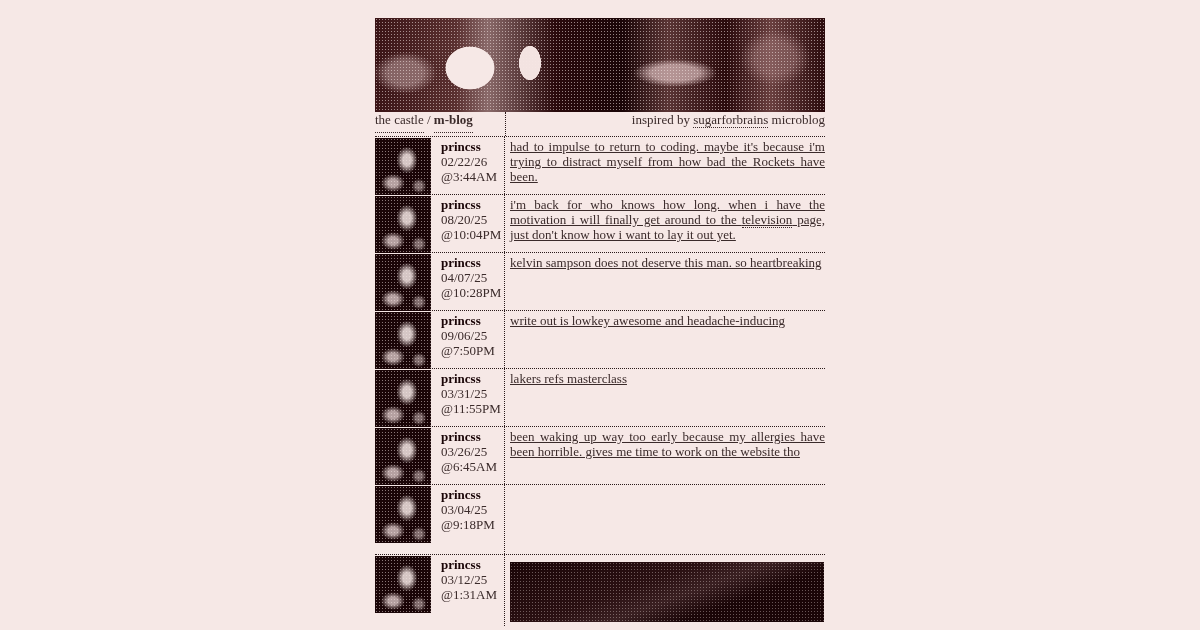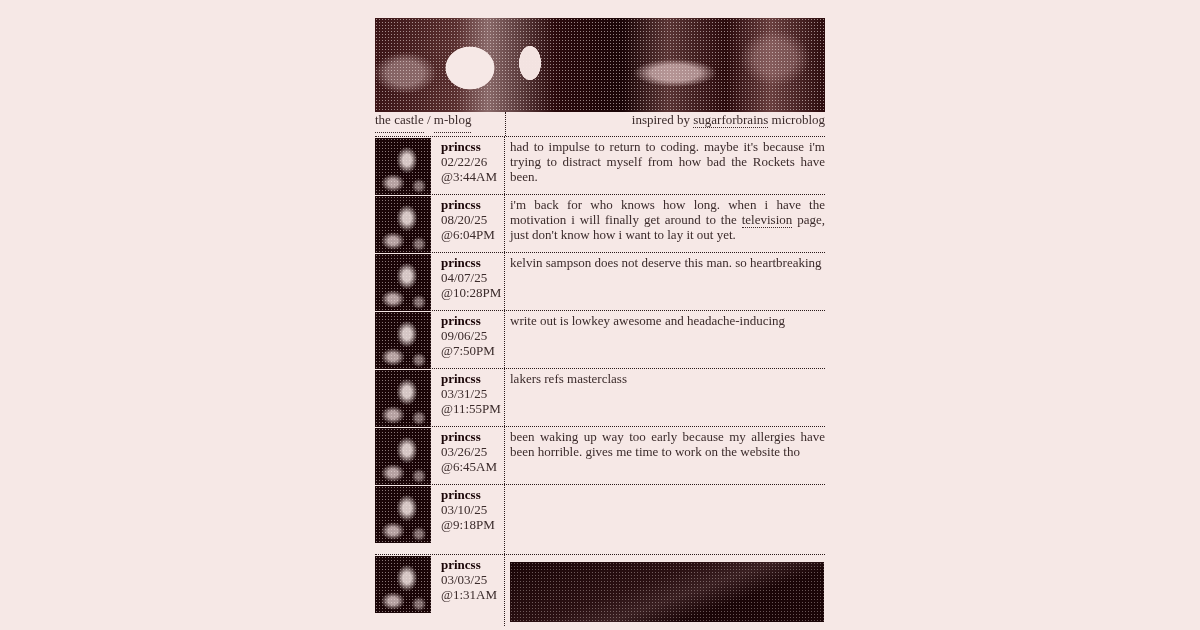--- a/index.html
+++ b/index.html
@@ -36,21 +36,21 @@
   .hdr-left {
     width: 130px; border-right: 1px dotted #2a1a1a;
     display: flex; padding-bottom: 3px;
   }
   .hdr-right {
     flex: 1; display: flex; align-items: flex-start; justify-content: flex-end; padding-bottom: 3px;
   }
   a.lnk {
     color: #3b2b2b; text-decoration: none; border-bottom: 1px dotted #3b2b2b;
   }
-  .crumb-cur { font-weight: normal; color: #1a0507; }
+  .crumb-cur { font-weight: bold; color: #1a0507; }
   .post {
     display: flex; border-bottom: 1px dotted #2a1a1a;
   }
   .post-left {
     width: 130px; border-right: 1px dotted #2a1a1a; display: flex; padding-top: 1px; box-sizing: border-box;
   }
   .avatar {
     width: 56px; height: 57px; flex: none;
     background:
       radial-gradient(ellipse 14px 18px at 32px 22px, rgba(246,232,230,0.85) 30%, transparent 75%),
@@ -61,21 +61,21 @@
   }
   .avatar::after {
     content: ""; position: absolute; inset: 0;
     background-image: radial-gradient(circle, rgba(246,232,230,0.5) 0.7px, transparent 1px);
     background-size: 3px 3px;
   }
   .meta { padding-left: 10px; padding-top: 1px; }
   .uname { font-weight: bold; color: #1a0507; display: block; }
   .meta span { display: block; }
   .post-right {
-    flex: 1; padding: 2px 0 4px 5px; text-align: justify;
+    flex: 1; padding: 2px 0 4px 5px; text-align: justify; text-decoration: underline;
   }
   .redact { background: #1a0507; display: inline-block; height: 13px; vertical-align: -2px; }
   .photo {
     width: 314px; height: 60px; margin-top: 5px;
     background: linear-gradient(160deg, #1a0507 0%, #2a1012 40%, #3a2022 55%, #1a0507 70%);
     position: relative;
   }
   .photo::after {
     content: ""; position: absolute; inset: 0;
     background-image: radial-gradient(circle, rgba(246,232,230,0.35) 0.7px, transparent 1px);
@@ -112,21 +112,21 @@
     </div>
     <div class="post-right">had to impulse to return to coding. maybe it's because i'm trying to distract myself from how bad the Rockets have been.</div>
   </div>
 
   <div class="post" style="height:57px">
     <div class="post-left">
       <div class="avatar"></div>
       <div class="meta">
         <span class="uname">princss</span>
         <span>08/20/25</span>
-        <span>@6:04PM</span>
+        <span>@10:04PM</span>
       </div>
     </div>
     <div class="post-right"><span>i'm back for who knows how long. when i have the motivation i will finally get around to the </span><a class="lnk">television</a><span> page, just don't know how i want to lay it out yet.</span></div>
   </div>
 
   <div class="post" style="height:57px">
     <div class="post-left">
       <div class="avatar"></div>
       <div class="meta">
         <span class="uname">princss</span>
@@ -171,32 +171,32 @@
       </div>
     </div>
     <div class="post-right">been waking up way too early because my allergies have been horrible. gives me time to work on the website tho</div>
   </div>
 
   <div class="post" style="height:69px">
     <div class="post-left">
       <div class="avatar"></div>
       <div class="meta">
         <span class="uname">princss</span>
-        <span>03/10/25</span>
+        <span>03/04/25</span>
         <span>@9:18PM</span>
       </div>
     </div>
   </div>
 
   <div class="post" style="border-bottom:none">
     <div class="post-left">
       <div class="avatar"></div>
       <div class="meta">
         <span class="uname">princss</span>
-        <span>03/03/25</span>
+        <span>03/12/25</span>
         <span>@1:31AM</span>
       </div>
     </div>
     <div class="post-right">
       <div class="photo"></div>
     </div>
   </div>
 </div>
 
 </body></html>

